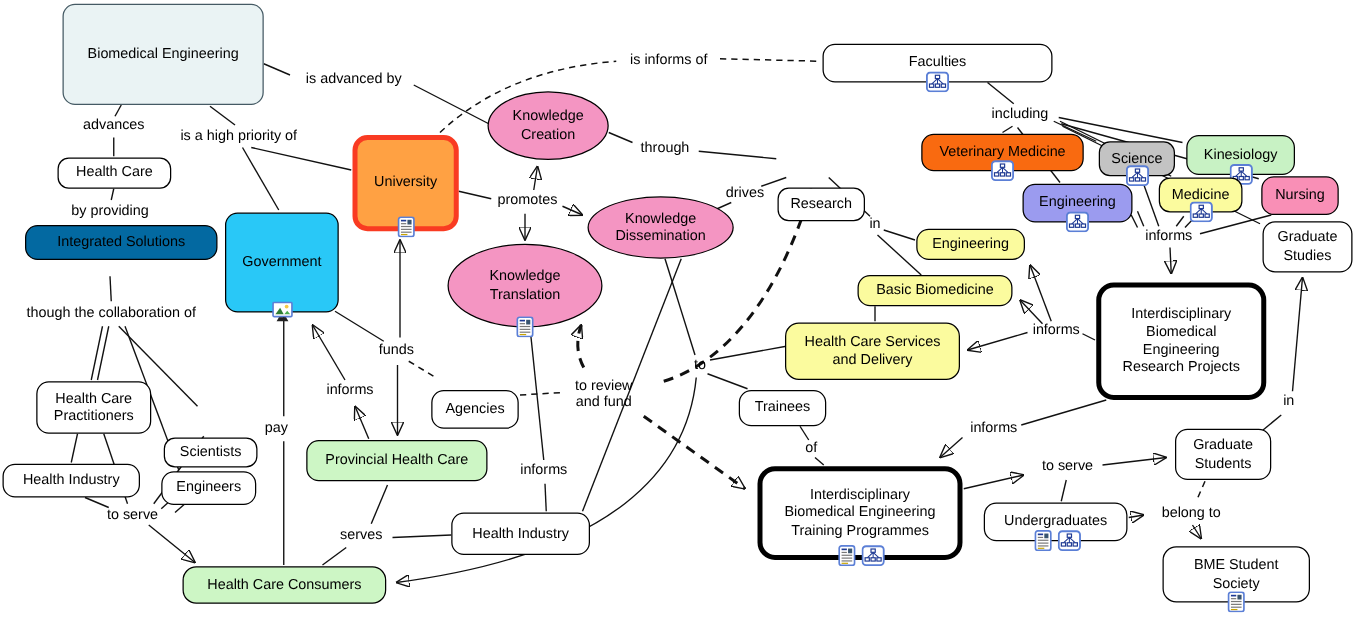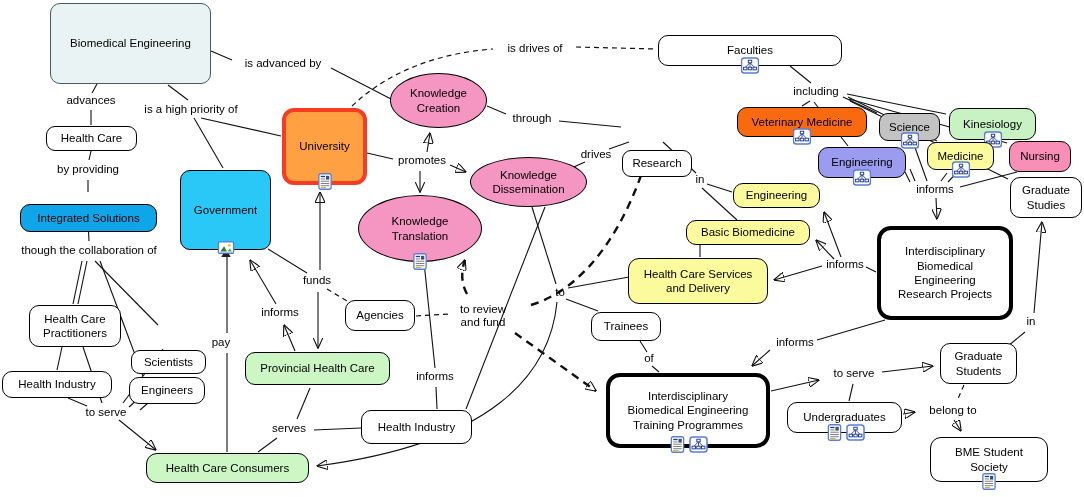--- a/index.html
+++ b/index.html
@@ -145,21 +145,21 @@
       <path d="M954,420 L961,431" marker-end="url(#arw)"></path>
       <path d="M1008,346 L1025,332"></path>
       <path d="M1034,313 L1042,222" marker-end="url(#arw)"></path>
     </svg>
     <div class="node" style="left: 50px; top: 3px; width: 161px; height: 81px; background: rgb(234, 243, 244); border: 1.4px solid rgb(69, 90, 100); border-radius: 10px;">
       <span>Biomedical Engineering</span>
     </div>
     <div class="node" style="left: 46px; top: 126px; width: 91px; height: 25px; background: rgb(255, 255, 255); border: 1.3px solid rgb(0, 0, 0); border-radius: 9px;">
       <span>Health Care</span>
     </div>
-    <div class="node" style="left: 20px; top: 204px; width: 137px; height: 28px; background: #0ea5e9; border: 1.3px solid rgb(0, 0, 0); border-radius: 10px;">
+    <div class="node" style="left: 20px; top: 180px; width: 154px; height: 28px; background: #0369a1; border: 1.3px solid rgb(0, 0, 0); border-radius: 10px;">
       <span>Integrated Solutions</span>
     </div>
     <div class="node" style="left: 29px; top: 305px; width: 92px; height: 42px; background: rgb(255, 255, 255); border: 1.3px solid rgb(0, 0, 0); border-radius: 10px;">
       <span>Health Care
 Practitioners</span>
     </div>
     <div class="node" style="left: 131px; top: 325px; width: 75px; height: 24px; background: rgb(255, 255, 255); border: 1.3px solid rgb(0, 0, 0); border-radius: 9px; margin-top: 25px;">
       <span>Scientists</span>
     </div>
     <div class="node" style="left: 129px; top: 377px; width: 76px; height: 27px; background: rgb(255, 255, 255); border: 1.3px solid rgb(0, 0, 0); border-radius: 10px;">
@@ -183,21 +183,21 @@
       <span>University</span>
       <div class="node-icons">
         <svg class="res-icon" viewBox="0 0 20 18">
           <use href="#sym-document-icon"></use>
         </svg>
       </div>
     </div>
     <div class="node" style="left: 245px; top: 352px; width: 145px; height: 33px; background: rgb(205, 246, 197); border: 1.3px solid rgb(0, 0, 0); border-radius: 10px;">
       <span>Provincial Health Care</span>
     </div>
-    <div class="node" style="left: 345px; top: 300px; width: 70px; height: 31px; background: rgb(255, 255, 255); border: 1.3px solid rgb(0, 0, 0); border-radius: 10px;">
+    <div class="node" style="left: 345px; top: 312px; width: 70px; height: 31px; background: rgb(255, 255, 255); border: 1.3px solid rgb(0, 0, 0); border-radius: 10px;">
       <span>Agencies</span>
     </div>
     <div class="node ellipse" style="left: 390px; top: 73px; width: 97px; height: 55px; background: rgb(244, 149, 194); border: 1.3px solid rgb(0, 0, 0);">
       <span>Knowledge
 Creation</span>
     </div>
     <div class="node ellipse" style="left: 470px; top: 157px; width: 117px; height: 50px; background: rgb(244, 149, 194); border: 1.3px solid rgb(0, 0, 0);">
       <span>Knowledge
 Dissemination</span>
     </div>
@@ -330,21 +330,21 @@
     <div class="edge-label" style="left: 91px; top: 101px;">advances</div>
     <div class="edge-label" style="left: 283px; top: 64px;">is advanced by</div>
     <div class="edge-label" style="left: 191px; top: 110px;">is a high priority of</div>
     <div class="edge-label" style="left: 88px; top: 170px;">by providing</div>
     <div class="edge-label" style="left: 89px; top: 251px;">though the collaboration of</div>
     <div class="edge-label" style="left: 106px; top: 413px;">to serve</div>
     <div class="edge-label" style="left: 221px; top: 343px;">pay</div>
     <div class="edge-label" style="left: 280px; top: 313px;">informs</div>
     <div class="edge-label" style="left: 317px; top: 281px;">funds</div>
     <div class="edge-label" style="left: 289px; top: 429px;">serves</div>
-    <div class="edge-label" style="left: 535px; top: 49px;">is drives of</div>
+    <div class="edge-label" style="left: 535px; top: 49px;">is informs of</div>
     <div class="edge-label" style="left: 422px; top: 161px;">promotes</div>
     <div class="edge-label" style="left: 532px; top: 119px;">through</div>
     <div class="edge-label" style="left: 596px; top: 155px;">drives</div>
     <div class="edge-label" style="left: 816px; top: 92px;">including</div>
     <div class="edge-label" style="left: 700px; top: 180px;">in</div>
     <div class="edge-label" style="left: 845px; top: 265px;">informs</div>
     <div class="edge-label" style="left: 935px; top: 190px;">informs</div>
     <div class="edge-label" style="left: 483px; top: 316px;">to review
 and fund</div>
     <div class="edge-label" style="left: 560px; top: 293px;">to</div>

